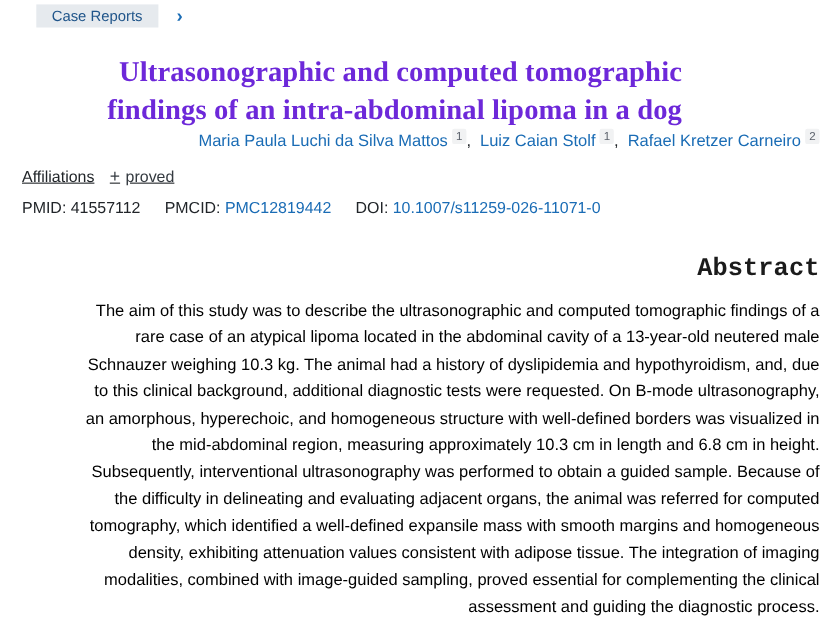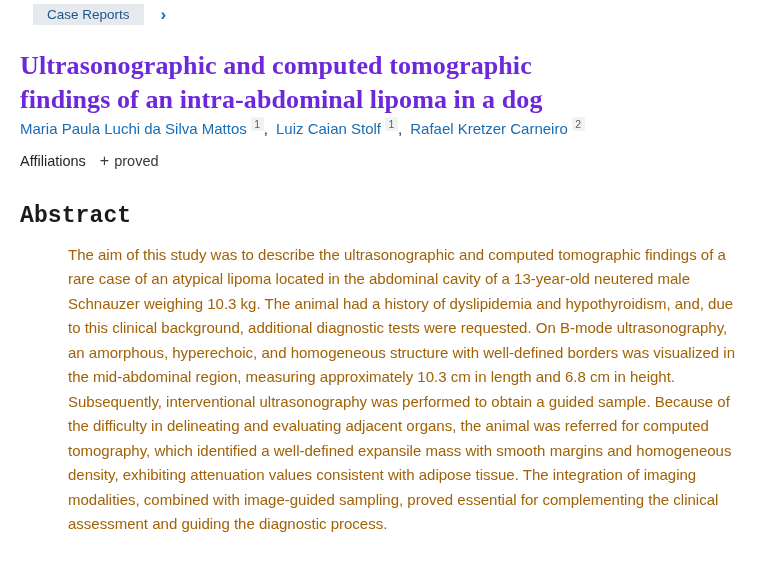--- a/index.html
+++ b/index.html
@@ -1,15 +1,15 @@
 <!DOCTYPE html>
 <html><head>
 <meta charset="utf-8">
 <style>
-  * { margin: 0; padding: 0; box-sizing: border-box; }
+  * { margin: 0; padding: 0; box-sizing: border-box; text-align: right; }
   html, body { width: 760px; height: 570px; overflow: hidden; background: #ffffff; }
   body { font-family: "Liberation Sans", sans-serif; color: #212529; }
   .container { padding: 0 15px 0 20px; }
 
   
   .header-row {
     display: flex;
     align-items: center;
     padding-left: 13px;
     padding-top: 4px;
@@ -61,21 +61,21 @@
     font-size: 10.5px;
     line-height: 1.35;
     padding: 0 3.5px;
     border-radius: 2px;
     vertical-align: 6px;
     margin-left: 4px;
   }
   .author-sep { color: #212529; margin-right: 4px; }
 
   
-  .affiliations-row { margin-top: 15px; font-size: 14.5px; color: #212529; display: flex; align-items: center; }
+  .affiliations-row { margin-top: 15px; font-size: 14.5px; color: #212529; display: flex; align-items: center; text-decoration: underline; }
   .expand-button {
     background: none; border: none; cursor: pointer;
     font-family: inherit; font-size: 14.5px; color: #343a40;
     margin-left: 14px; display: flex; align-items: center;
   }
   .plus-icon { font-size: 16px; font-weight: 400; margin-right: 5px; color: #343a40; }
 
   
   .ids-row { margin-top: 12px; font-size: 14.5px; color: #212529; display: flex; }
   .id-group { margin-right: 22px; }
@@ -89,21 +89,21 @@
     font-size: 23px;
     font-weight: 700;
     color: #1b1b1b;
     margin-top: 33px;
     letter-spacing: 0.1px;
   }
   .abstract-paragraph {
     margin-top: 14px;
     font-size: 15px;
     line-height: 24.5px;
-    color: #a16207;
+    color: #000000;
     max-width: 725px;
     margin-left: 48px;
   }
 </style>
 </head>
 <body>
 
 <div class="container">
 
   <div class="header-row">
@@ -120,17 +120,28 @@
   </div>
 
   <div class="affiliations-row">
     <span>Affiliations</span>
     <button class="expand-button">
       <span class="plus-icon">+</span>
       <span>proved</span>
     </button>
   </div>
 
+  <div class="ids-row">
+    <span class="id-group">
+      <span class="id-label">PMID:</span><span class="id-value-plain">41557112</span>
+    </span>
+    <span class="id-group">
+      <span class="id-label">PMCID:</span><a class="id-value-link">PMC12819442</a>
+    </span>
+    <span class="id-group">
+      <span class="id-label">DOI:</span><a class="id-value-link">10.1007/s11259-026-11071-0</a>
+    </span>
+  </div>
 
   <h2 class="abstract-heading">Abstract</h2>
   <p class="abstract-paragraph">The aim of this study was to describe the ultrasonographic and computed tomographic findings of a rare case of an atypical lipoma located in the abdominal cavity of a 13-year-old neutered male Schnauzer weighing 10.3 kg. The animal had a history of dyslipidemia and hypothyroidism, and, due to this clinical background, additional diagnostic tests were requested. On B-mode ultrasonography, an amorphous, hyperechoic, and homogeneous structure with well-defined borders was visualized in the mid-abdominal region, measuring approximately 10.3 cm in length and 6.8 cm in height. Subsequently, interventional ultrasonography was performed to obtain a guided sample. Because of the difficulty in delineating and evaluating adjacent organs, the animal was referred for computed tomography, which identified a well-defined expansile mass with smooth margins and homogeneous density, exhibiting attenuation values consistent with adipose tissue. The integration of imaging modalities, combined with image-guided sampling, proved essential for complementing the clinical assessment and guiding the diagnostic process.</p>
 
 </div>
 
 </body></html>

